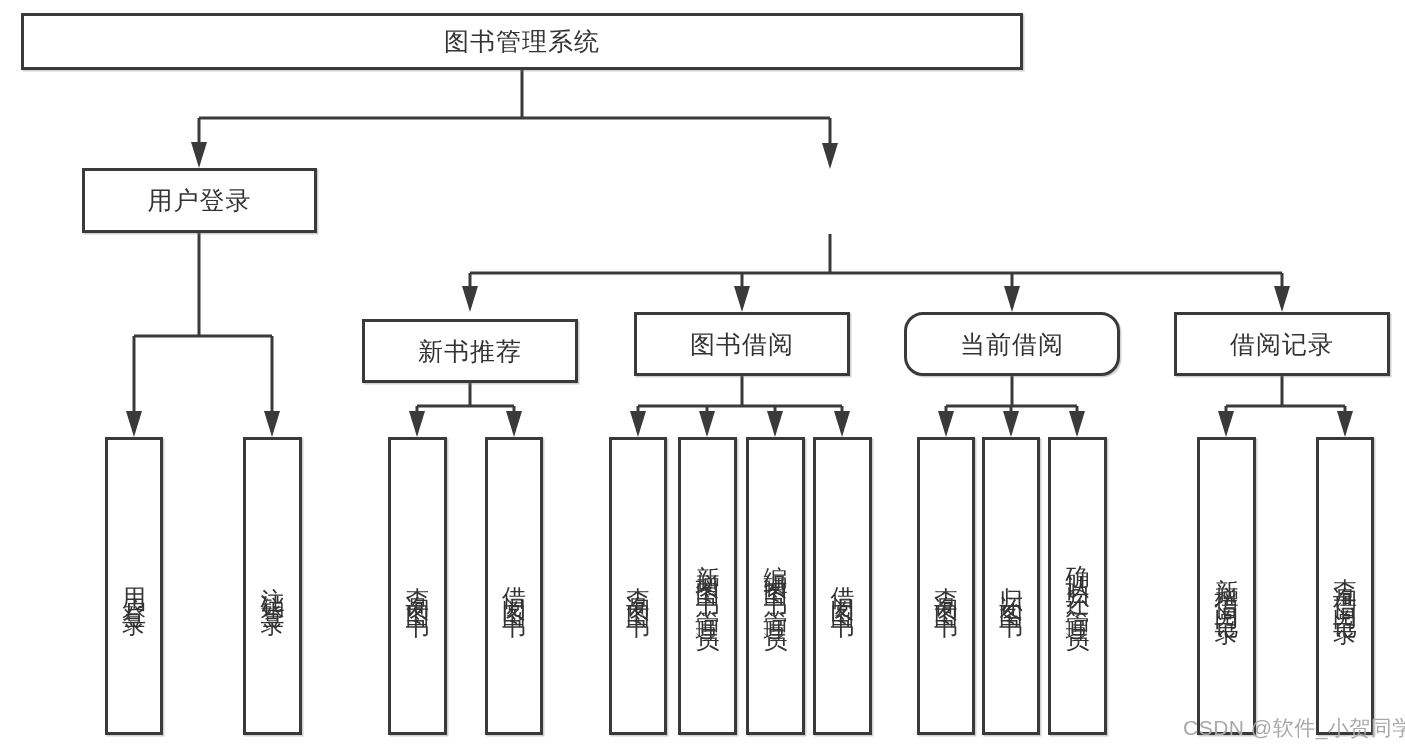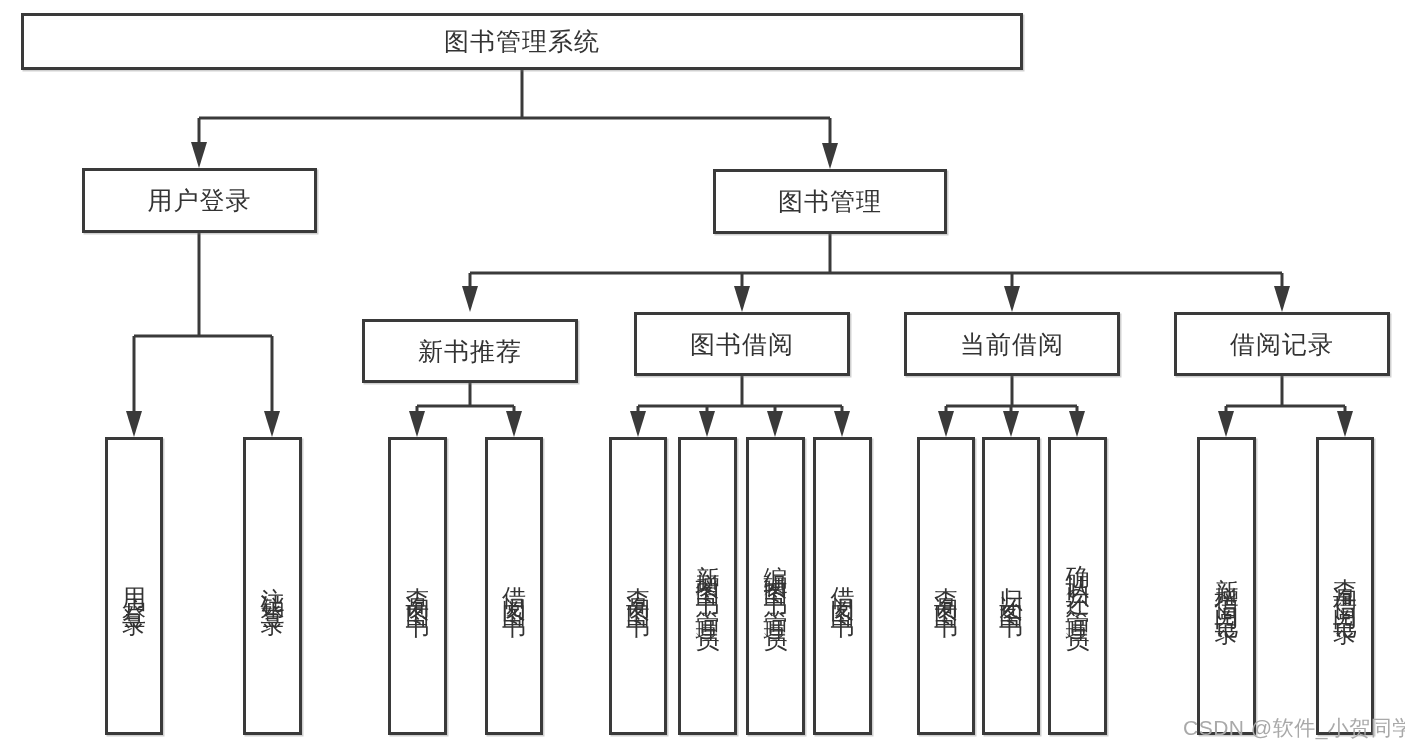--- a/index.html
+++ b/index.html
@@ -143,25 +143,24 @@
       <path d="M1226,406 V411"></path>
       <polygon points="1218,411 1234,411 1226,437"></polygon>
       <path d="M1345,406 V411"></path>
       <polygon points="1337,411 1353,411 1345,437"></polygon>
     </g>
   </svg>
 
   <div class="node hnode" style="left:21px; top:13px; width:1002px; height:57px;">图书管理系统</div>
 
   <div class="node hnode" style="left:82px; top:168px; width:235px; height:65px;">用户登录</div>
-  <div class="node hnode" style="left:713px; top:169px; width:234px; height:65px;">图书管理</div>
 
   <div class="node hnode" style="left:362px; top:312px; width:216px; height:64px;margin-top:7px;">新书推荐</div>
   <div class="node hnode" style="left:634px; top:312px; width:216px; height:64px;">图书借阅</div>
-  <div class="node hnode" style="left:904px; top:312px; width:216px; height:64px;">当前借阅</div>
+  <div class="node hnode" style="left:904px; top:312px; width:216px; height:64px;border-radius:19px;">当前借阅</div>
   <div class="node hnode" style="left:1174px; top:312px; width:216px; height:64px;">借阅记录</div>
 
   <div class="node vnode" style="left:105px; top:437px; width:58px; height:298px;">
     <span class="vlabel">用户登录</span>
   </div>
   <div class="node vnode" style="left:243px; top:437px; width:59px; height:298px;">
     <span class="vlabel">注销登录</span>
   </div>
 
   <div class="node vnode" style="left:388px; top:437px; width:59px; height:298px;">

